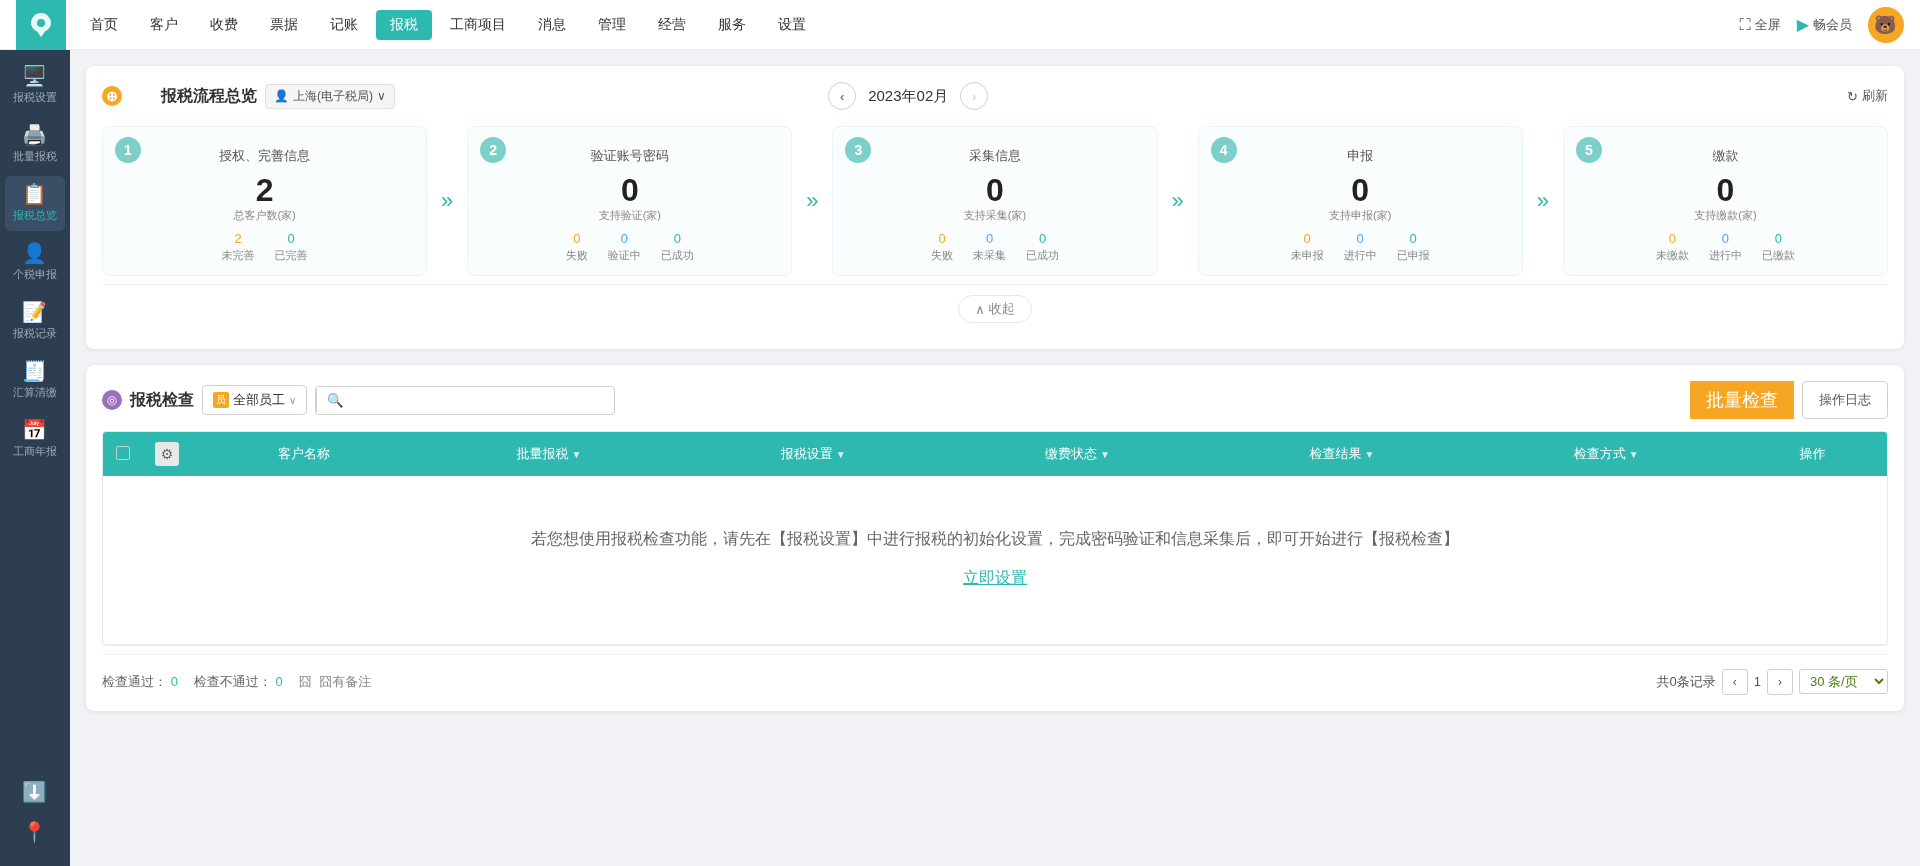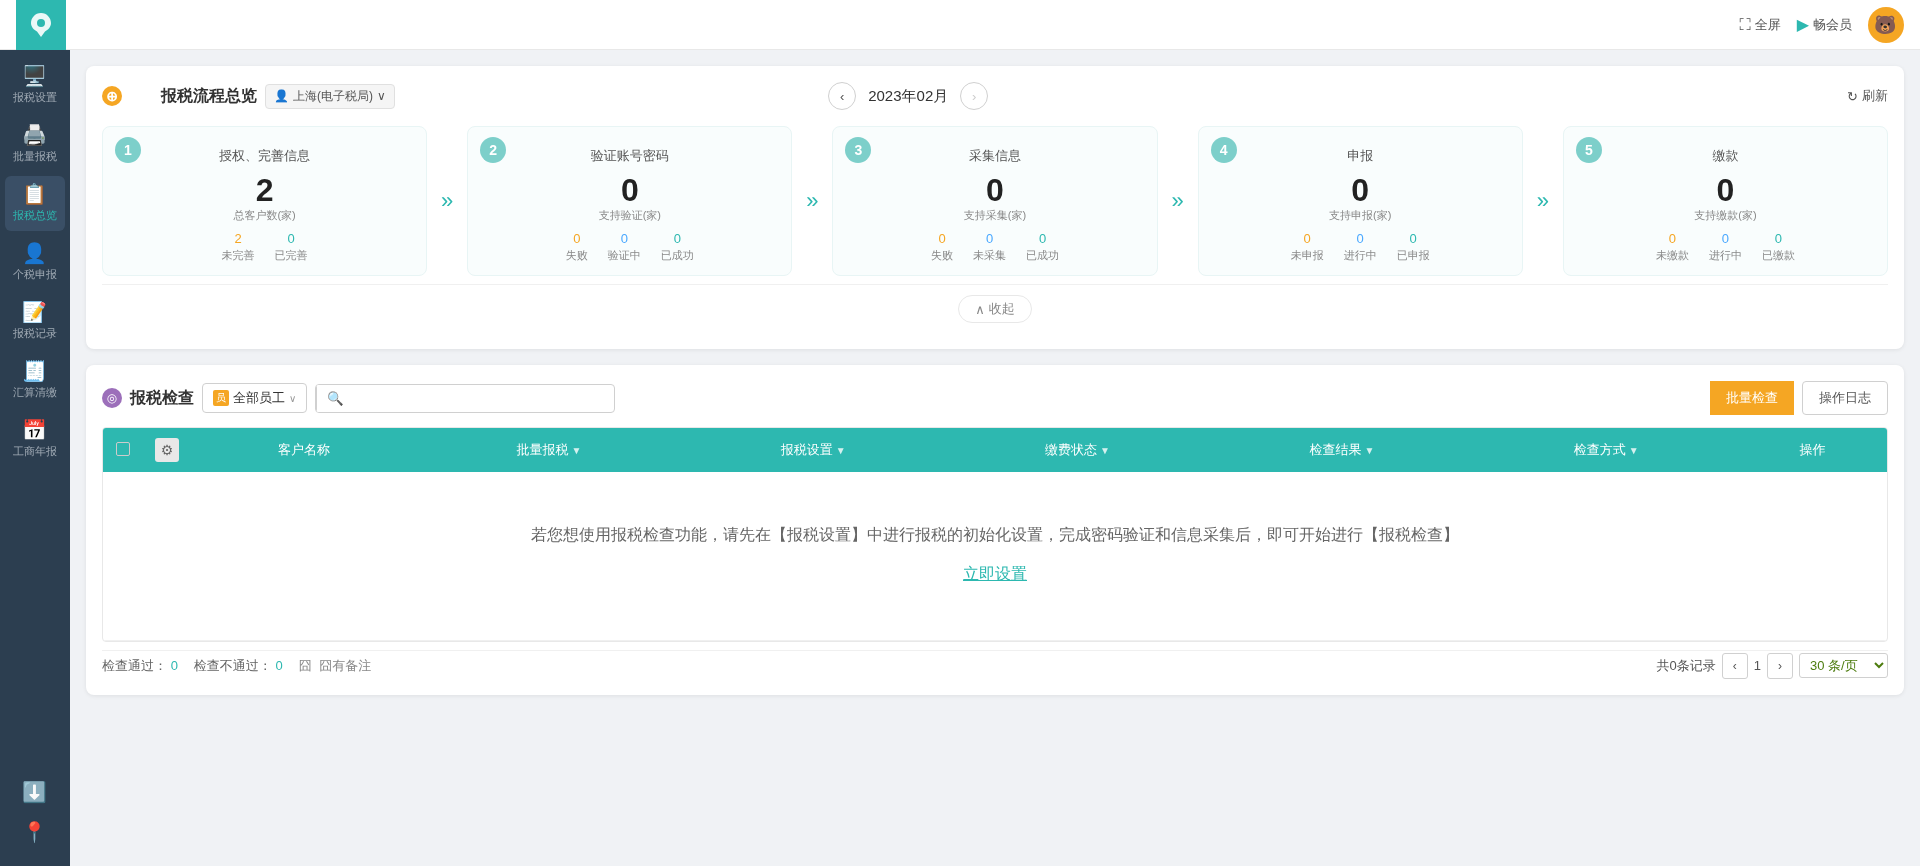--- a/index.html
+++ b/index.html
@@ -389,21 +389,21 @@
       display: flex;
       gap: 8px;
     }
     .btn-orange {
       background: #f5a623;
       color: #fff;
       border: none;
       border-radius: 0;
       padding: 7px 16px;
       cursor: pointer;
-      font-size: 13px;
+      font-size: 18px;
       white-space: nowrap;
     }
     .btn-outline {
       background: #fff;
       color: #555;
       border: 1px solid #d0d0d0;
       border-radius: 4px;
       padding: 7px 16px;
       cursor: pointer;
       font-size: 13px;
@@ -473,21 +473,21 @@
     .empty-link {
       color: #2db8b0;
       cursor: pointer;
       text-decoration: underline;
     }
 
     
     .check-footer {
       display: flex;
       align-items: center;
-      padding: 2px 0 0;
+      padding: 14px 0 0;
       border-top: 1px solid #f0f0f0;
       margin-top: 8px;
       gap: 16px;
     }
     .footer-stat {
       font-size: 13px;
       color: #666;
     }
     .footer-stat a {
       color: #2db8b0;
@@ -545,20 +545,34 @@
 </head>
 <body>
 
 <div class="top-nav">
   <div class="logo">
     <svg viewBox="0 0 28 28" fill="none" xmlns="http://www.w3.org/2000/svg">
       <path d="M14 2C8 2 4 7 4 12c0 4 3 7 6 8.5L14 26l4-5.5C21 19 24 16 24 12c0-5-4-10-10-10z" fill="white" opacity="0.9"></path>
       <circle cx="14" cy="12" r="4" fill="#2db8b0"></circle>
     </svg>
   </div>
+  <nav class="nav-items">
+    <div class="nav-item">首页</div>
+    <div class="nav-item">客户</div>
+    <div class="nav-item">收费</div>
+    <div class="nav-item">票据</div>
+    <div class="nav-item">记账</div>
+    <div class="nav-item active">报税</div>
+    <div class="nav-item">工商项目</div>
+    <div class="nav-item">消息</div>
+    <div class="nav-item">管理</div>
+    <div class="nav-item">经营</div>
+    <div class="nav-item">服务</div>
+    <div class="nav-item">设置</div>
+  </nav>
   <div class="nav-right">
     <div class="nav-right-item">
       <span style="font-size:16px;">⛶</span>
       <span>全屏</span>
     </div>
     <div class="nav-right-item">
       <span style="font-size:16px; color:#2db8b0;">▶</span>
       <span>畅会员</span>
     </div>
     <div class="avatar-img">🐻</div>

